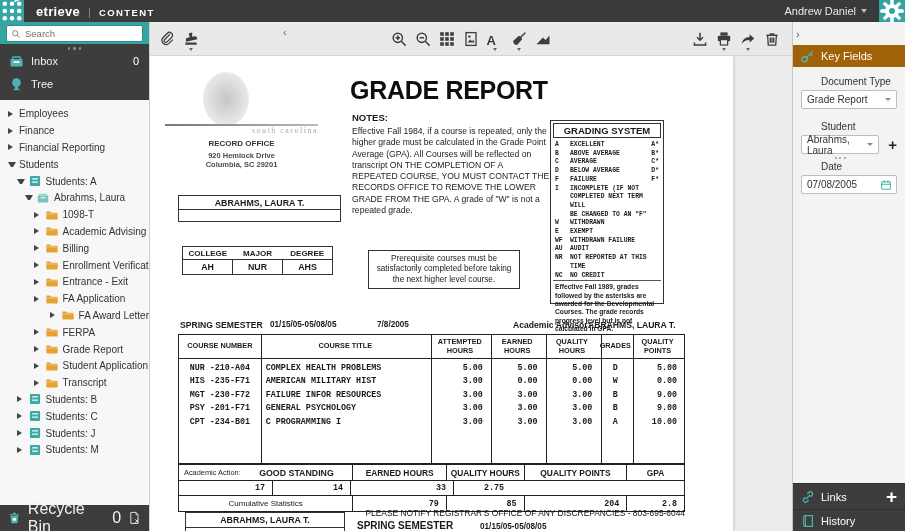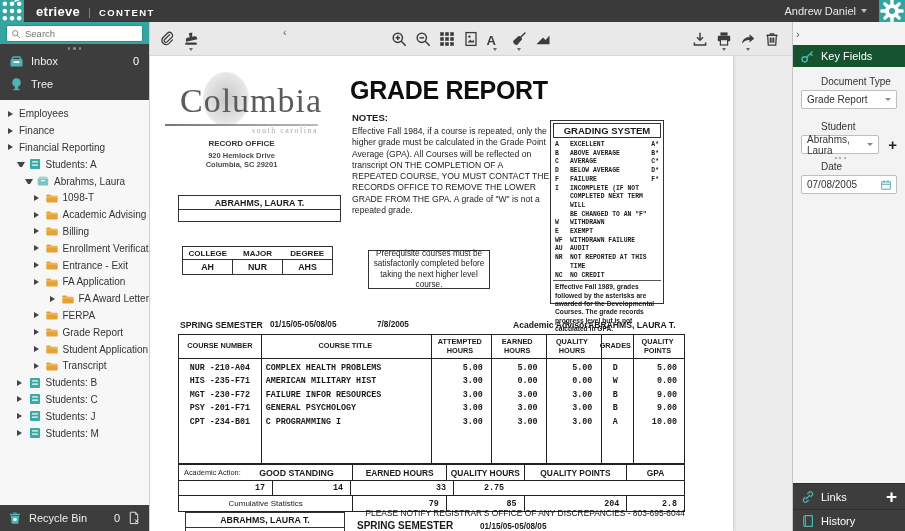--- a/index.html
+++ b/index.html
@@ -36,21 +36,21 @@
   .side-row { height:23px; display:flex; align-items:center; padding:0 10px 0 9px; font-size:11px; cursor:pointer; gap:7px; }
   .side-row .ic { width:15px; height:15px; flex:0 0 15px; }
   .side-count { margin-left:auto; font-size:11px; color:#fff; }
   .tree { flex:1; overflow:hidden; padding-top:6px; background:#f7f7f7; }
   .tree-row { height:16.8px; display:flex; align-items:center; font-size:10px; color:#333; cursor:pointer; white-space:nowrap; }
   .tw { flex:0 0 8px; display:inline-block; margin-right:3px; }
   .arr-r { width:0; height:0; border-top:3.5px solid transparent; border-bottom:3.5px solid transparent; border-left:5px solid #444; }
   .arr-d { width:0; height:0; border-left:3.5px solid transparent; border-right:3.5px solid transparent; border-top:5px solid #444; }
   .ti { width:14px; height:14px; margin-right:4px; flex:0 0 14px; }
   .ti svg { width:14px; height:14px; }
-  .recycle-bar { height:26px; flex:0 0 26px; background:#3d3d3d; color:#f0f0f0; display:flex; align-items:center; padding:0 8px; font-size:11px; gap:7px; cursor:pointer; }
+  .recycle-bar { height:26px; flex:0 0 26px; background:#3d3d3d; color:#f0f0f0; display:flex; align-items:center; padding:0 8px; font-size:16px; gap:7px; cursor:pointer; }
   .recycle-bar .ic { width:14px; height:14px; }
   .recycle-count { margin-left:auto; }
   .doc-x { width:14px; height:15px; }
 
   
   .main { flex:1; display:flex; flex-direction:column; min-width:0; }
   .viewer-toolbar { height:34px; flex:0 0 34px; background:#e9e9e9; border-bottom:1px solid #d6d6d6; position:relative; display:flex; align-items:center; }
   .tb-group { display:flex; align-items:center; gap:3px; }
   .tb-left { margin-left:6px; }
   .tb-center { position:absolute; left:238px; top:0; height:34px; }
@@ -85,21 +85,21 @@
   .gs-c { width:15px; flex:0 0 15px; }
   .gs-d { flex:1; white-space:pre-line; }
   .gs-s { flex:0 0 10px; text-align:right; }
   .gs-foot { margin-top:auto; border-top:1px solid #555; padding:2px 2px 1px 2px; font-size:6.7px; line-height:8.4px; font-weight:bold; color:#222; }
   .college-table { left:32px; top:190px; width:151px; border:1.2px solid #333; }
   .ct-hd { display:flex; height:13px; border-bottom:1px solid #333; }
   .ct-hd span { flex:1; text-align:center; font-size:8px; font-weight:bold; line-height:13px; }
   .ct-vals { display:flex; height:14px; }
   .ct-vals span { flex:1; text-align:center; font-size:8.8px; font-weight:bold; line-height:14px; border-right:1px solid #333; }
   .ct-vals span:last-child { border-right:none; }
-  .prereq-box { left:218px; top:194px; width:122px; height:39px; border:1px solid #333; display:flex; align-items:center; }
+  .prereq-box { left:218px; top:194px; width:152px; height:39px; border:1px solid #333; display:flex; align-items:center; }
   .prereq-box div { width:100%; text-align:center; font-size:8.2px; line-height:10.4px; padding:0 3px; }
   .sem-label { left:30px; top:264px; font-size:8.6px; font-weight:bold; }
   .sem-dates { left:120px; top:264px; font-size:8.2px; font-weight:bold; }
   .sem-repdate { left:227px; top:264px; font-size:8.2px; font-weight:bold; }
   .sem-advlabel { left:363px; top:264px; font-size:8.6px; font-weight:bold; }
   .sem-advname { left:438px; top:264px; font-size:8.6px; font-weight:bold; }
   .course-table { left:28px; top:278px; width:507px; height:130px; border:1.5px solid #222; }
   .ct-head { position:absolute; left:0; top:0; width:100%; height:24px; border-bottom:1.5px solid #222; display:flex; }
   .ct-h { display:flex; align-items:center; justify-content:center; text-align:center; font-size:7.3px; font-weight:bold; line-height:8.6px; white-space:pre-line; }
   .ct-vl { position:absolute; top:0; bottom:0; width:1px; background:#222; }
@@ -121,21 +121,21 @@
   .notice { left:28px; top:452px; width:507px; text-align:right; font-size:8.4px; color:#111; }
   .f-name-box { left:35px; top:456px; width:160px; height:30px; border:1px solid #333; }
   .f-name-box .r1 { height:15px; border-bottom:1px solid #333; display:flex; align-items:center; justify-content:center; font-size:8.8px; font-weight:bold; }
   .f-sem { left:207px; top:464px; font-size:10px; font-weight:800; }
   .f-dates { left:330px; top:466px; font-size:8.2px; font-weight:bold; }
 
   
   .rightpanel { width:113px; flex:0 0 113px; background:#f3f3f3; border-left:1px solid #c5c5c5; display:flex; flex-direction:column; }
   .rp-top { height:23px; flex:0 0 23px; display:flex; align-items:center; }
   .collapse-right { font-size:11px; color:#555; margin-left:3px; cursor:pointer; }
-  .rp-header { height:22px; flex:0 0 22px; background:#14532d; color:#fff; display:flex; align-items:center; gap:6px; padding:0 7px; font-size:11px; }
+  .rp-header { height:22px; flex:0 0 22px; background:#a16207; color:#fff; display:flex; align-items:center; gap:6px; padding:0 7px; font-size:11px; }
   .rp-header .ic { width:15px; height:15px; }
   .rp-body { padding:9px 8px; flex:1; }
   .fld-label { font-size:10px; color:#333; margin-bottom:3px;padding-left:20px; }
   .select { background:#fff; border:1px solid #bdbdbd; border-radius:2px; height:19px; display:flex; align-items:center; font-size:10px; color:#333; padding:0 5px; cursor:pointer; }
   .select .sel-caret { margin-left:auto; width:0; height:0; border-left:3px solid transparent; border-right:3px solid transparent; border-top:3.5px solid #888; }
   .fld-gap { height:12px; }
   .student-row { display:flex; align-items:center; }
   .student-row .select { width:78px; flex:0 0 78px; }
   .plus-btn { margin-left:auto; font-size:15px; font-weight:bold; color:#222; cursor:pointer; line-height:1; }
   .fld-dots { display:flex; justify-content:center; gap:2.5px; padding:3px 0 2px 0; width:78px; }
@@ -252,20 +252,24 @@
             <span class="tl">Employees</span>
           </div>
           <div class="tree-row" style="padding-left: 8px;">
             <span class="tw arr-r"></span>
             <span class="tl">Finance</span>
           </div>
           <div class="tree-row" style="padding-left: 8px;">
             <span class="tw arr-r"></span>
             <span class="tl">Financial Reporting</span>
           </div>
+          <div class="tree-row" style="padding-left: 8px;">
+            <span class="tw arr-d"></span>
+            <span class="tl">Students</span>
+          </div>
           <div class="tree-row" style="padding-left: 16.5px;">
             <span class="tw arr-d"></span>
             <span class="ti"><svg viewBox="0 0 16 16">
                 <rect x="2.2" y="2.4" width="11.6" height="11.2" rx="1" fill="#3da9a5"></rect>
                 <rect x="4.6" y="4.8" width="6.8" height="1.4" rx=".3" fill="#fff" opacity=".92"></rect>
                 <rect x="4.6" y="8.6" width="6.8" height="1.4" rx=".3" fill="#fff" opacity=".92"></rect>
               </svg></span>
             <span class="tl">Students: A</span>
           </div>
           <div class="tree-row" style="padding-left: 25px;">
@@ -553,21 +557,20 @@
                   </g>
                 </svg>
               </span>
             </span>
           </div>
       </div>
 
       <div class="viewer">
         <div class="page">
           <div class="abs logo-circle"></div>
-          <div class="abs columbia">Columbia</div>
           <div class="abs logo-rule"></div>
           <div class="abs logo-sc">south carolina</div>
           <div class="abs rec-office">RECORD OFFICE</div>
           <div class="abs addr1">920 Hemlock Drive</div>
           <div class="abs addr2">Columbia, SC 29201</div>
           <div class="abs name-box">
             <div class="r1">ABRAHMS, LAURA T.</div>
           </div>
           <div class="abs doc-title">GRADE REPORT</div>
           <div class="abs notes-label">NOTES:</div>

